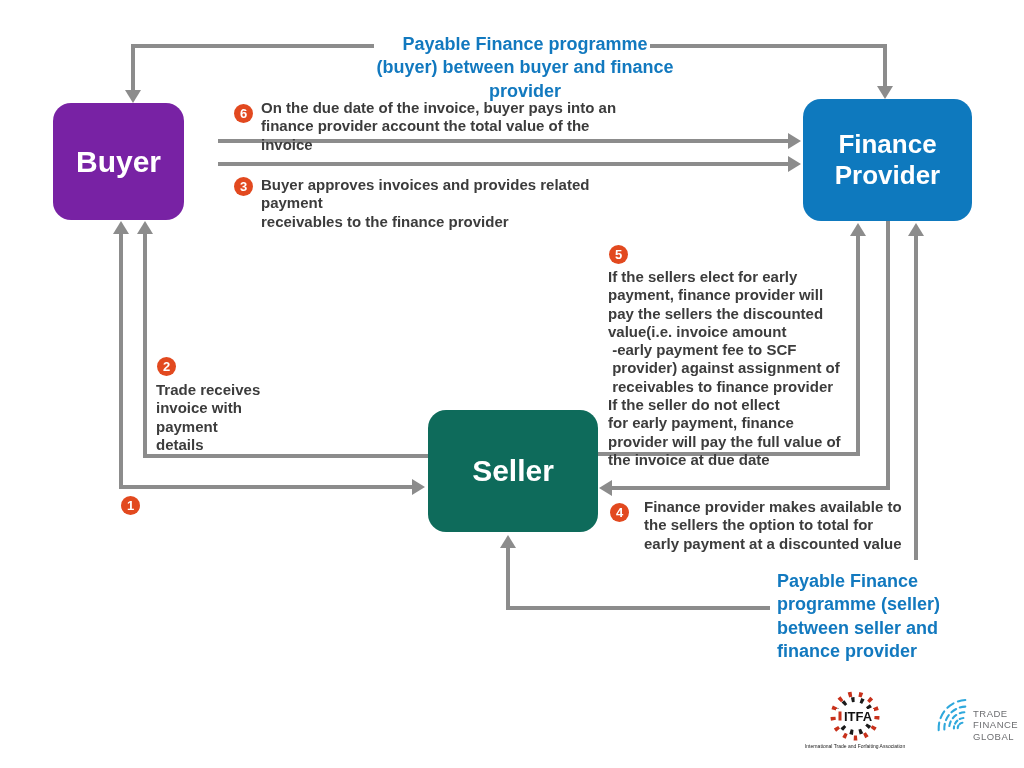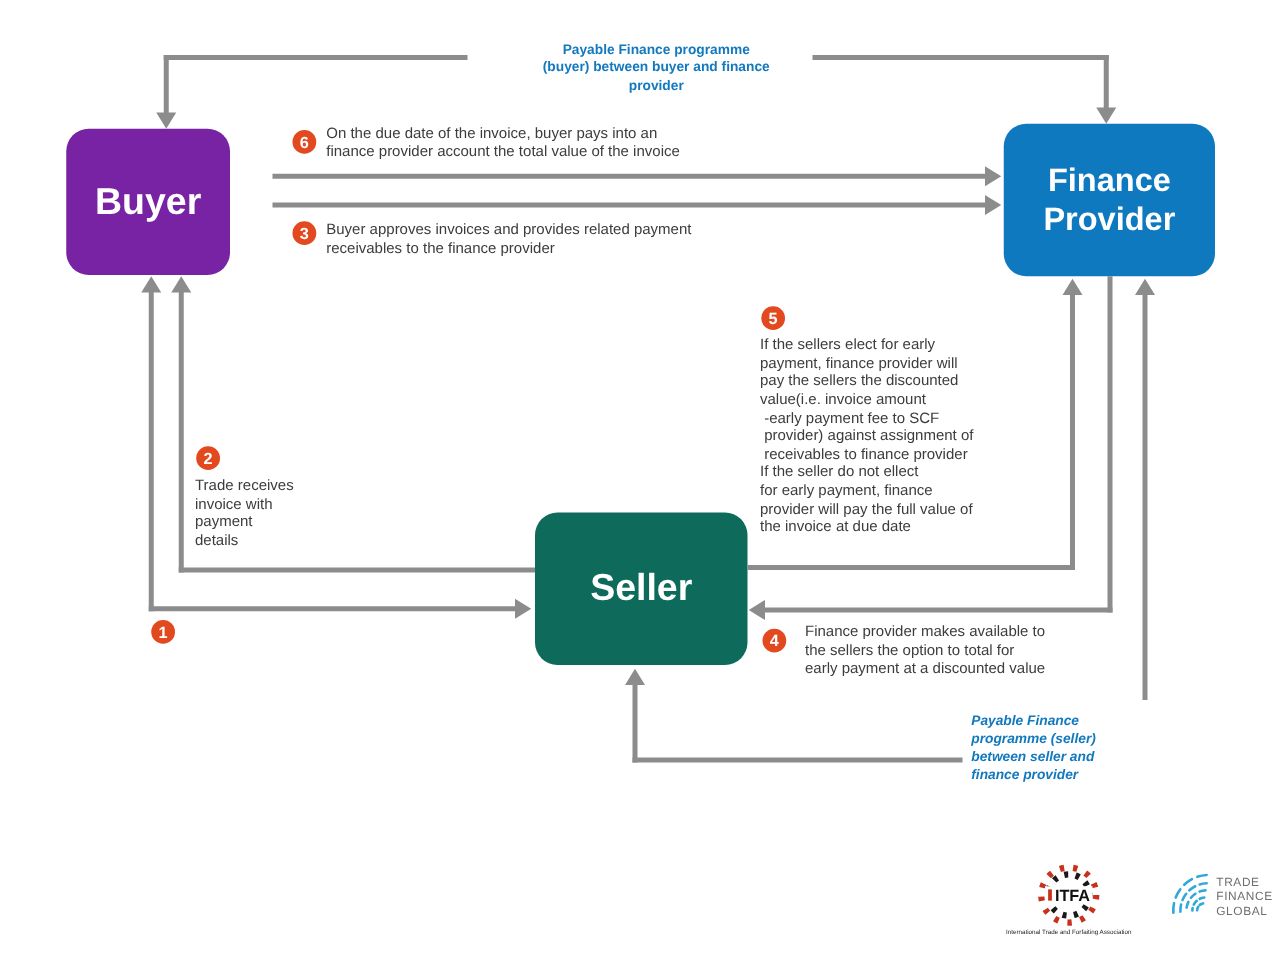--- a/index.html
+++ b/index.html
@@ -26,30 +26,30 @@
   .vline{width:4px;}
 
   .ah{position:absolute;width:0;height:0;}
   .ah-up{border-left:8px solid transparent;border-right:8px solid transparent;border-bottom:13px solid var(--connector-gray);}
   .ah-down{border-left:8px solid transparent;border-right:8px solid transparent;border-top:13px solid var(--connector-gray);}
   .ah-right{border-top:8px solid transparent;border-bottom:8px solid transparent;border-left:13px solid var(--connector-gray);}
   .ah-left{border-top:8px solid transparent;border-bottom:8px solid transparent;border-right:13px solid var(--connector-gray);}
 
   .badge{position:absolute;width:19px;height:19px;border-radius:50%;background:var(--step-circle);
          color:#fff;font-weight:bold;font-size:13px;display:flex;align-items:center;justify-content:center;}
-  .step-text{position:absolute;color:var(--body-text);font-size:12px;line-height:1.22;white-space:pre-wrap;}
+  .step-text{position:absolute;color:var(--body-text);font-size:15px;line-height:1.22;white-space:pre-wrap;font-weight:bold;}
 
-  .prog-label{position:absolute;color:var(--heading-blue);font-weight:bold;font-size:11px;line-height:1.3;white-space:pre-line;}
+  .prog-label{position:absolute;color:var(--heading-blue);font-weight:bold;font-size:18px;line-height:1.3;white-space:pre-line;}
   .prog-buyer{left:375px;top:33px;width:300px;text-align:center;}
-  .prog-seller{left:777px;top:570px;width:180px;text-align:left;font-style:italic;}
+  .prog-seller{left:777px;top:570px;width:180px;text-align:left;}
 
   .logos{position:absolute;left:795px;top:690px;display:flex;align-items:flex-start;gap:18px;}
   .itfa{display:flex;flex-direction:column;align-items:center;width:120px;}
   .itfa-tagline{font-size:5px;color:#222;margin-top:1px;white-space:nowrap;}
-  .tfg{display:flex;align-items:center;gap:2px;margin-top:4px;}
+  .tfg{display:flex;align-items:flex-end;gap:2px;margin-top:4px;}
   .tfg-name{font-size:9.5px;color:#6D6E71;line-height:1.2;letter-spacing:0.5px;white-space:pre-line;}
 </style>
 </head>
 <body>
 
 <div class="canvas">
 
   <div class="node node-buyer">Buyer</div>
   <div class="node node-fp">Finance Provider</div>
   <div class="node node-seller">Seller</div>

